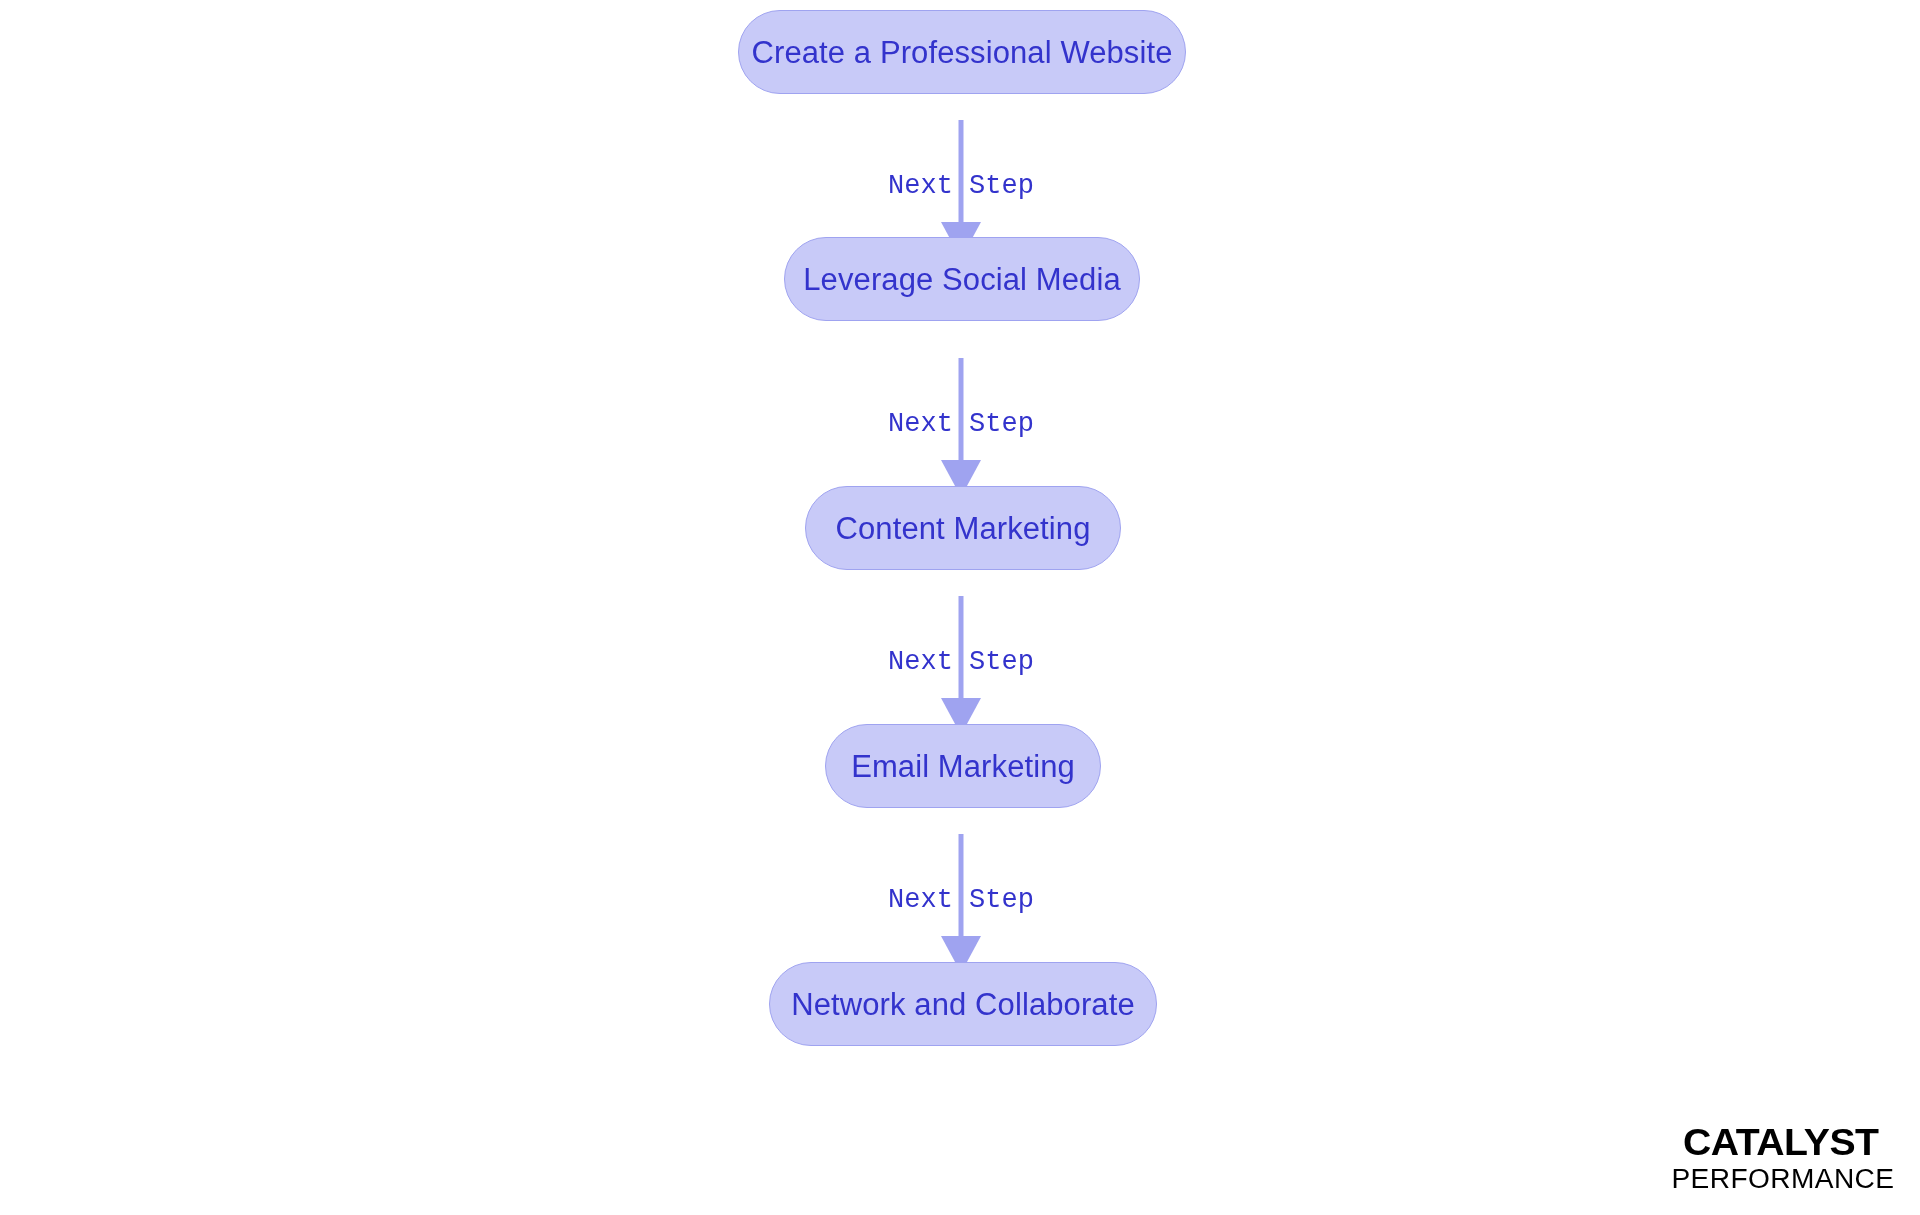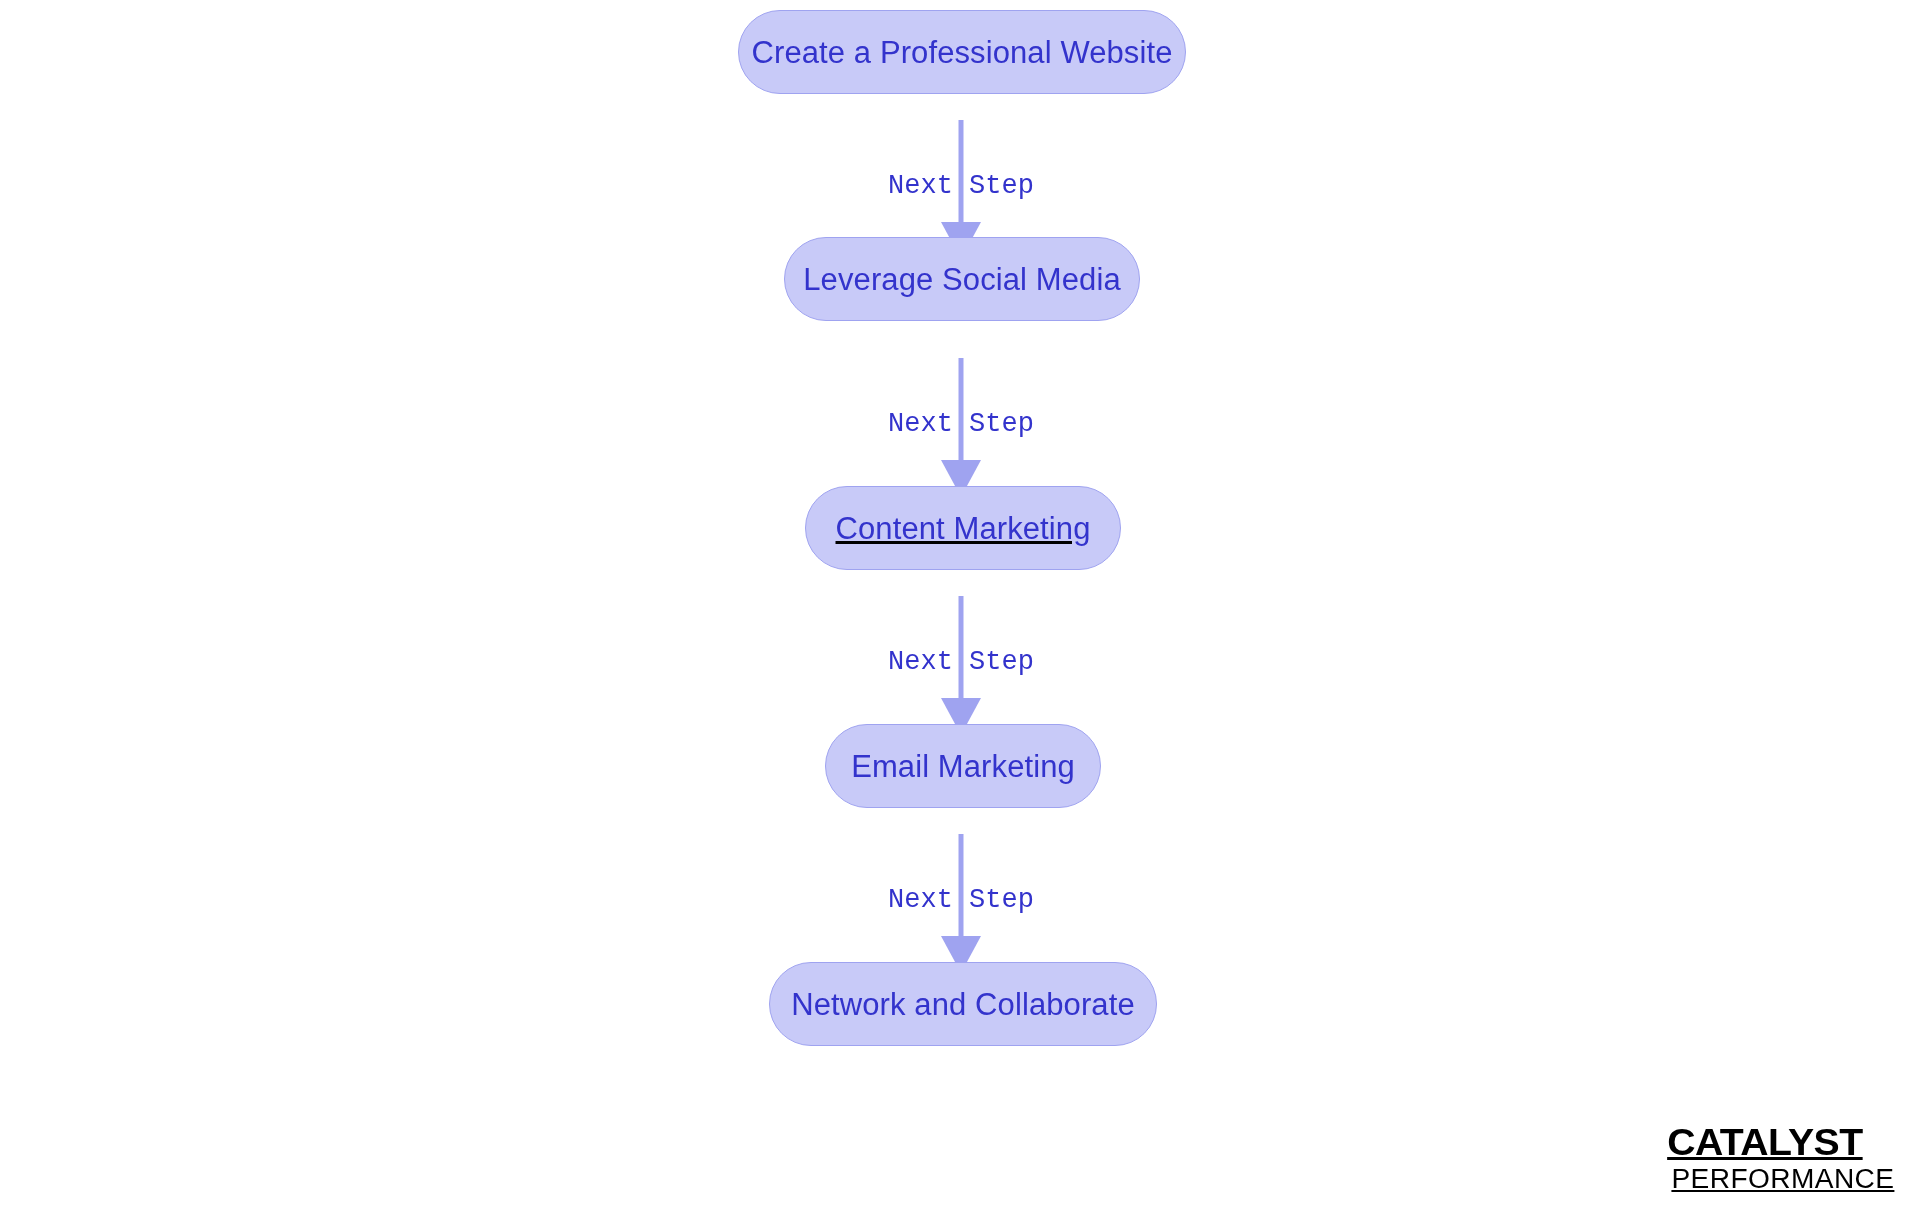--- a/index.html
+++ b/index.html
@@ -41,21 +41,21 @@
     color: #3333CC;
     font-size: 31px;
     font-weight: 400;
     letter-spacing: 0.1px;
     white-space: nowrap;
     line-height: 1;
   }
 
   .node.n0 { left: 738px;  top: 10px;   width: 448px; }
   .node.n1 { left: 784px;  top: 237px;  width: 356px; }
-  .node.n2 { left: 805px;  top: 486px;  width: 316px; text-decoration: underline; }
+  .node.n2 { left: 805px;  top: 486px;  width: 316px; }
   .node.n3 { left: 825px;  top: 724px;  width: 276px; }
   .node.n4 { left: 769px;  top: 962px;  width: 388px; }
 
   
   .edge {
     position: absolute;
     left: 0;
     top: 0;
     width: 1920px;
     height: 1215px;
@@ -77,23 +77,22 @@
   .edge-label.e0 { left: 961px; top: 186px; }
   .edge-label.e1 { left: 961px; top: 424px; }
   .edge-label.e2 { left: 961px; top: 662px; }
   .edge-label.e3 { left: 961px; top: 900px; }
 
   
   #brand-logo {
     position: absolute;
     right: 26px;
     bottom: 22px;
-    text-align: left;
+    text-align: center;
     z-index: 5;
-    text-decoration: underline;
   }
   .brand-top {
     display: block;
     color: #000000;
     font-family: "Liberation Sans", "DejaVu Sans", sans-serif;
     font-size: 37px;
     font-weight: 700;
     letter-spacing: -0.5px;
     line-height: 1;
     transform: scaleX(1.06);

